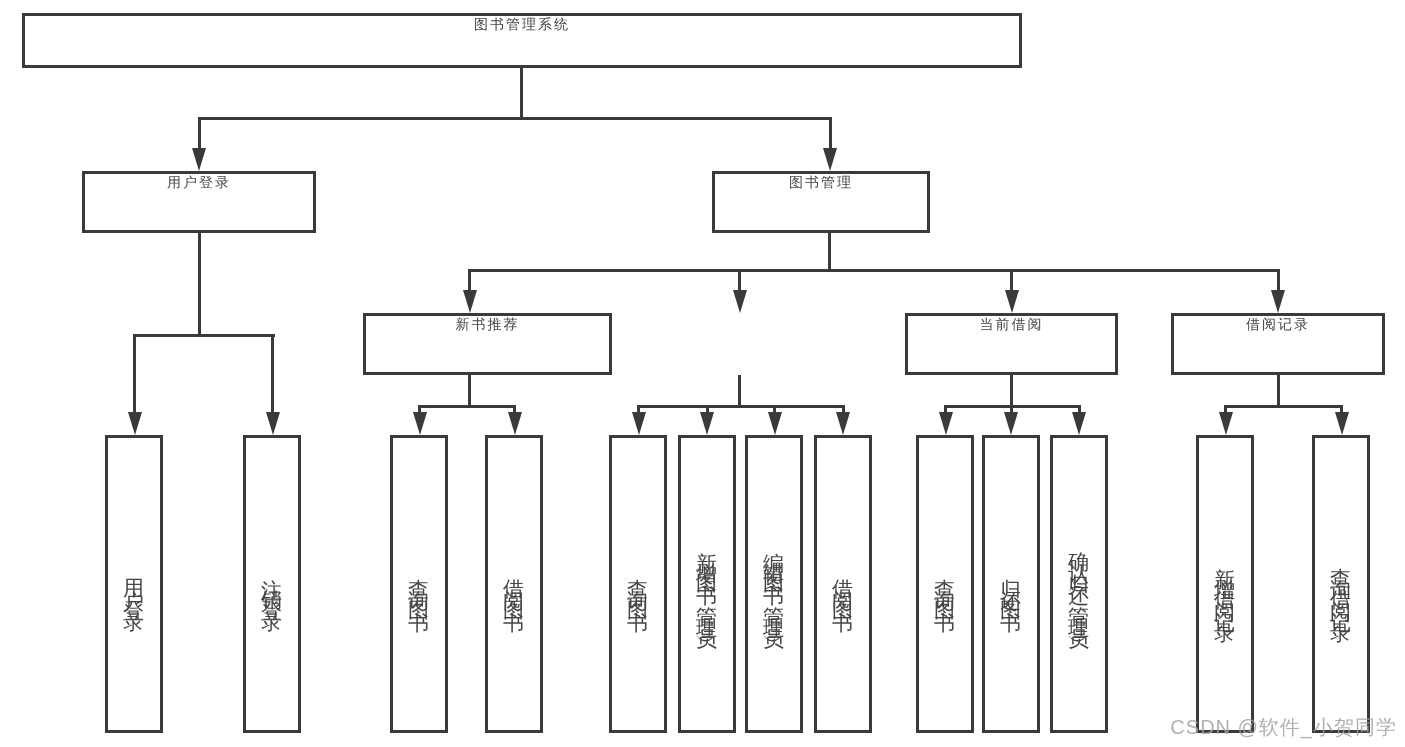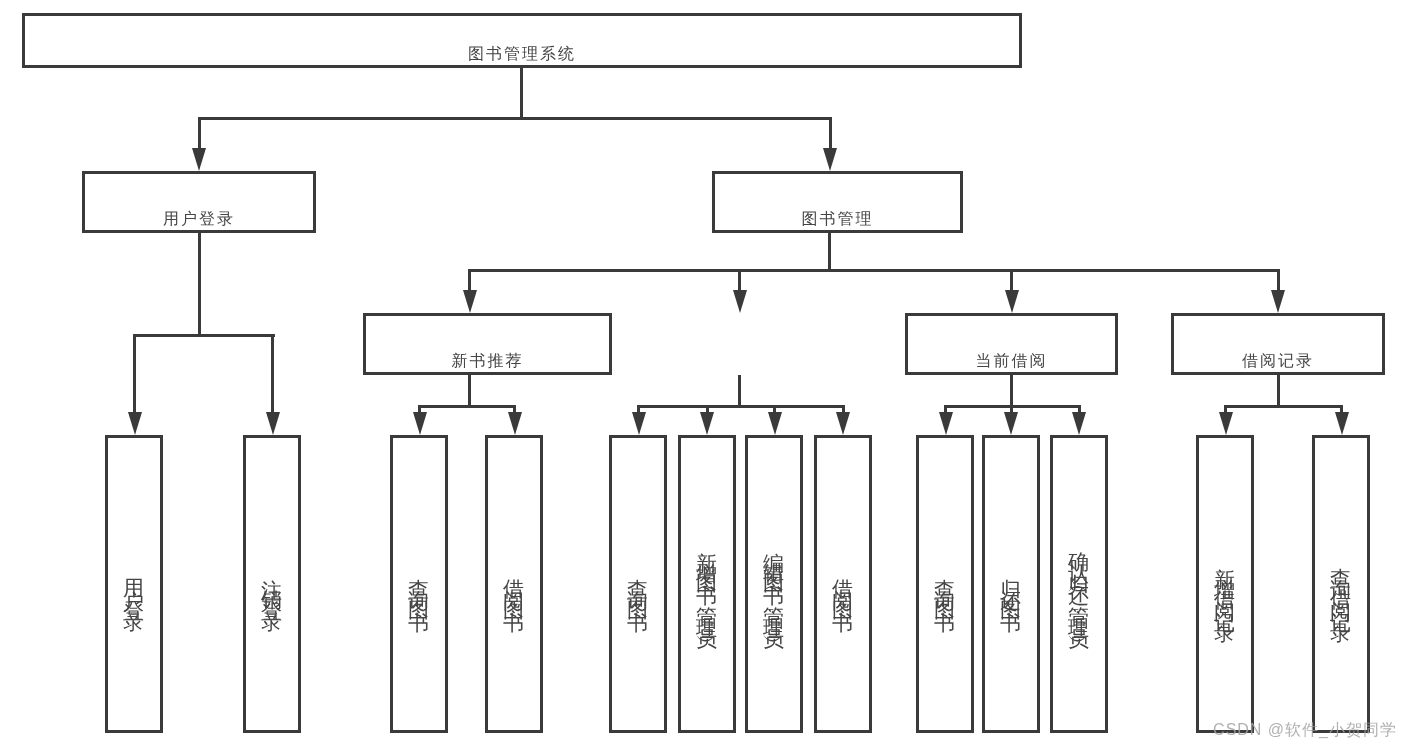--- a/index.html
+++ b/index.html
@@ -14,22 +14,22 @@
     background:#ffffff;
     overflow:hidden;
     font-family:"Liberation Sans","DejaVu Sans",sans-serif;
     color:var(--text);
   }
   .hbox{
     position:absolute;
     box-sizing:border-box;
     border:3px solid var(--line);
     background:#fff;
-    display:flex;align-items:flex-end;justify-content:center;
-    font-size:16px;
+    display:flex;align-items:flex-start;justify-content:center;
+    font-size:14px;
     letter-spacing:2px;
     color:var(--text);
     z-index:2;
   }
   .vbox{
     position:absolute;
     box-sizing:border-box;
     border:3px solid var(--line);
     background:#fff;
     display:flex;align-items:center;justify-content:center;
@@ -48,40 +48,40 @@
   .line{position:absolute;background:var(--line);z-index:1;}
   .arrowhead{
     position:absolute;width:0;height:0;z-index:1;
     border-left:7px solid transparent;
     border-right:7px solid transparent;
     border-top:23px solid var(--line);
   }
   .watermark{
     position:absolute;
     right:8px;bottom:6px;
-    font-size:16px;
+    font-size:20px;
     color:var(--wm);
     opacity:0.85;
     z-index:3;
     letter-spacing:1px;
   }
 </style>
 </head>
 <body>
 
 <div class="canvas">
 
   <div class="hbox" style="left:22px;top:13px;width:1000px;height:55px">
     <span>图书管理系统</span>
   </div>
 
   <div class="hbox" style="left:82px;top:171px;width:234px;height:62px">
     <span>用户登录</span>
   </div>
-  <div class="hbox" style="left:712px;top:171px;width:251px;height:62px">
+  <div class="hbox" style="left:712px;top:171px;width:218px;height:62px">
     <span>图书管理</span>
   </div>
 
   <div class="hbox" style="left:363px;top:313px;width:249px;height:62px">
     <span>新书推荐</span>
   </div>
   <div class="hbox" style="left:905px;top:313px;width:213px;height:62px">
     <span>当前借阅</span>
   </div>
   <div class="hbox" style="left:1171px;top:313px;width:214px;height:62px">

